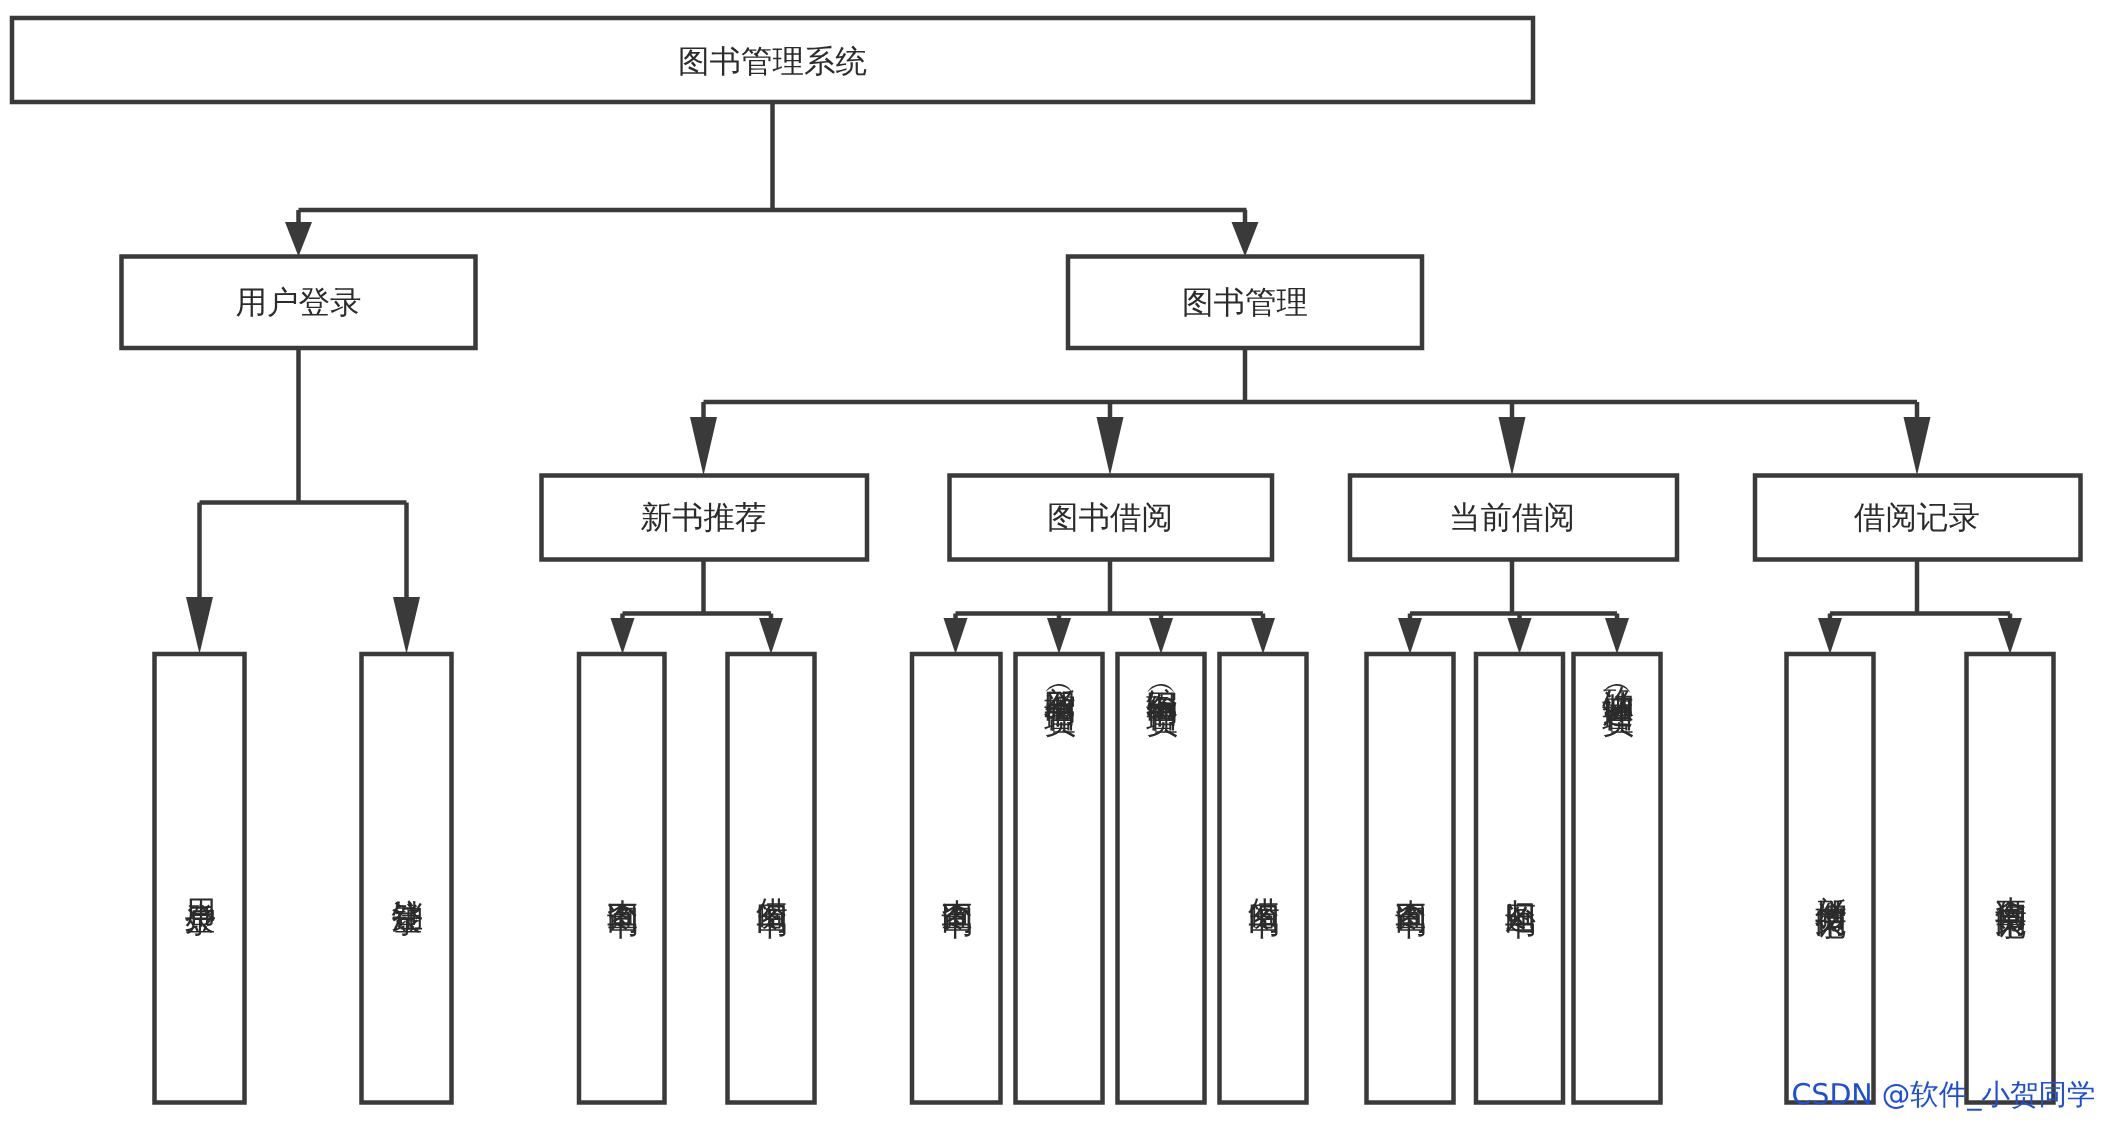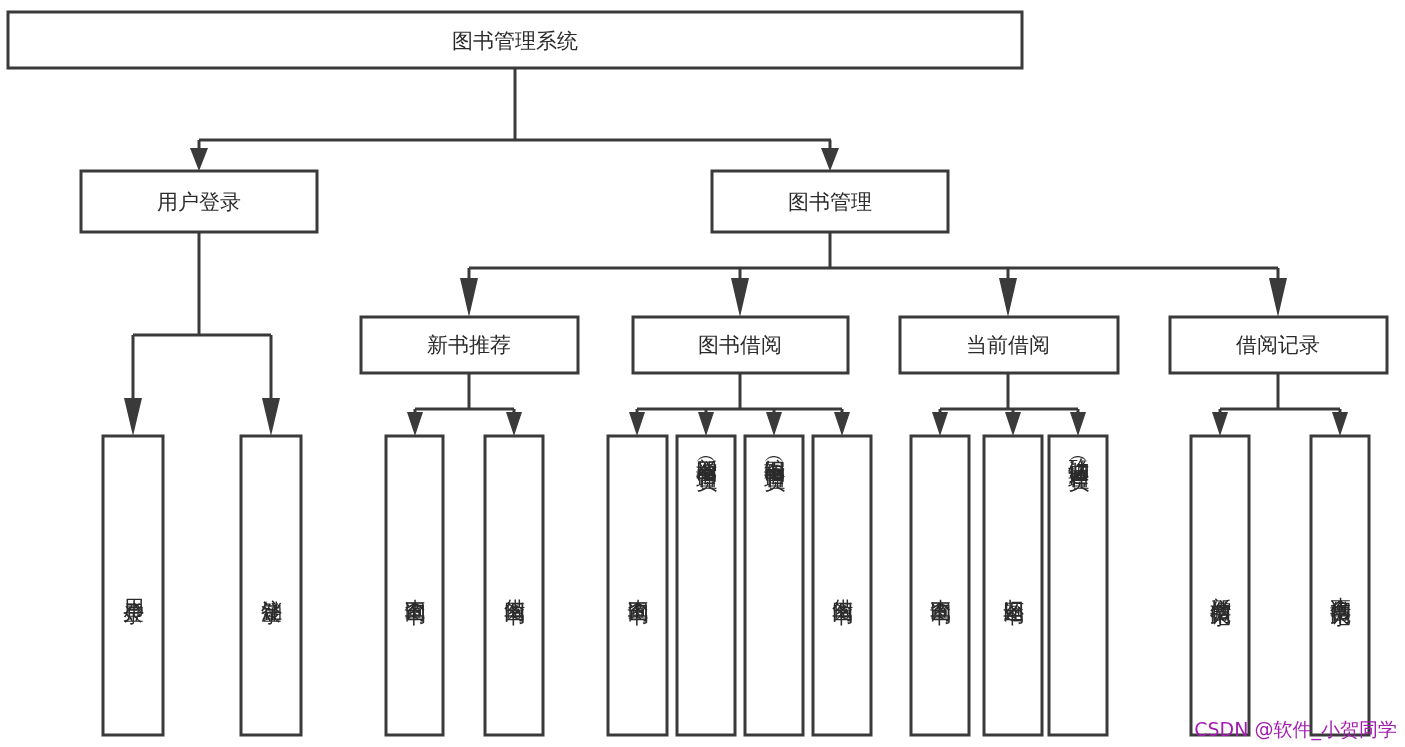--- a/index.html
+++ b/index.html
@@ -60,21 +60,21 @@
     white-space: nowrap;
     text-align: center;
     pointer-events: none;
   }
   .watermark {
     position: absolute;
     right: 8px;
     bottom: 4px;
     font-family: "DejaVu Sans", "Liberation Sans", sans-serif;
     font-size: 19px;
-    color: #a21caf;
+    color: #1d4ed8;
     white-space: nowrap;
   }
 </style>
 </head>
 <body>
 
 <div id="diagram-root">
 
   <svg class="canvas" viewBox="0 0 1405 747">
 

